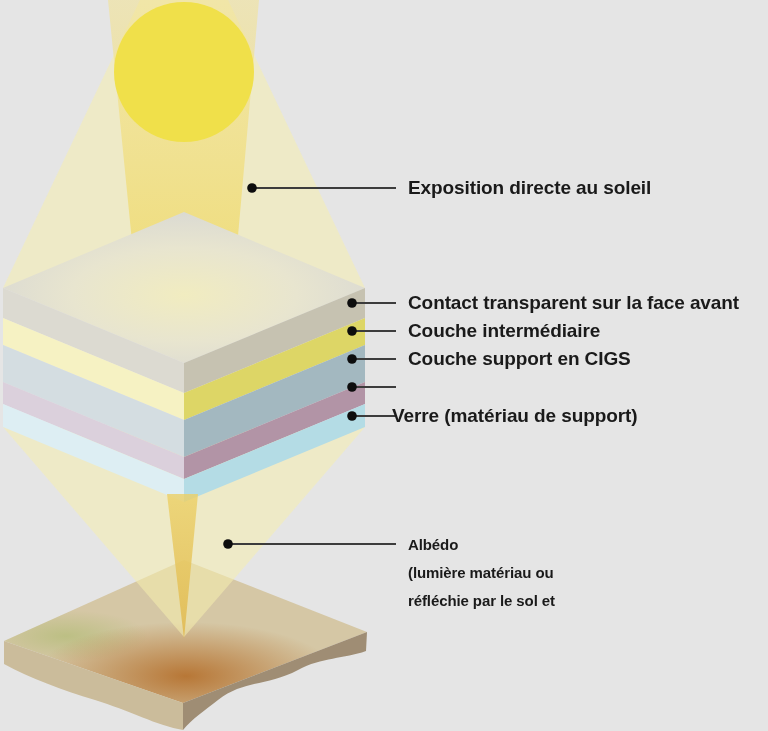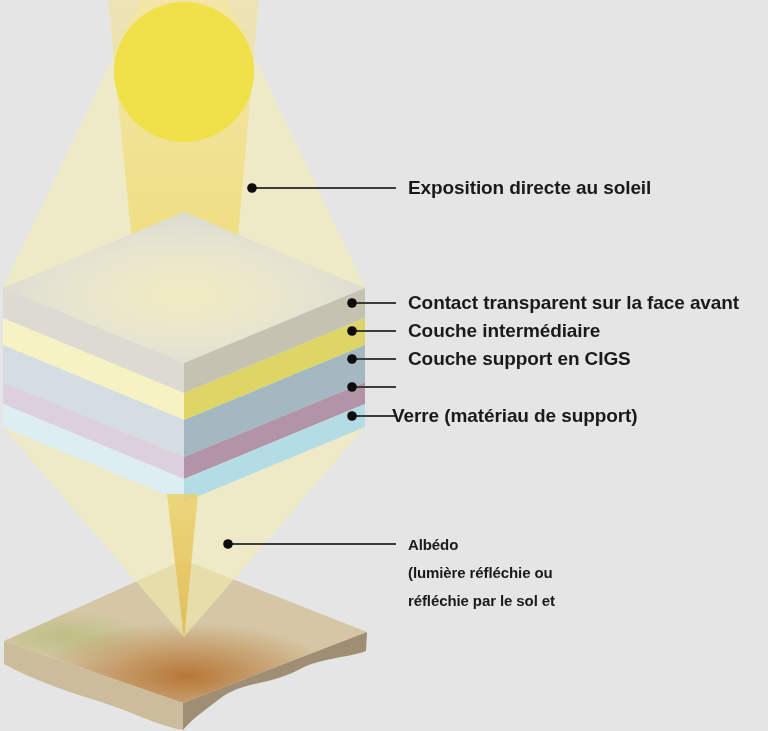--- a/index.html
+++ b/index.html
@@ -129,17 +129,17 @@
 
   <div class="label" style="left:408px; top:331px">Couche intermédiaire</div>
 
   <div class="label" style="left:408px; top:359px">Couche support en CIGS</div>
 
 
   <div class="label" style="left:392px; top:416px">Verre (matériau de support)</div>
 
   <div class="label-block" style="left:408px; top:531px">
     <span>Albédo</span>
-    <span>(lumière réfléchie ou</span>
+    <span>(lumière matériau ou</span>
     <span>réfléchie par le sol et</span>
   </div>
 
 </div>
 
 </body></html>

